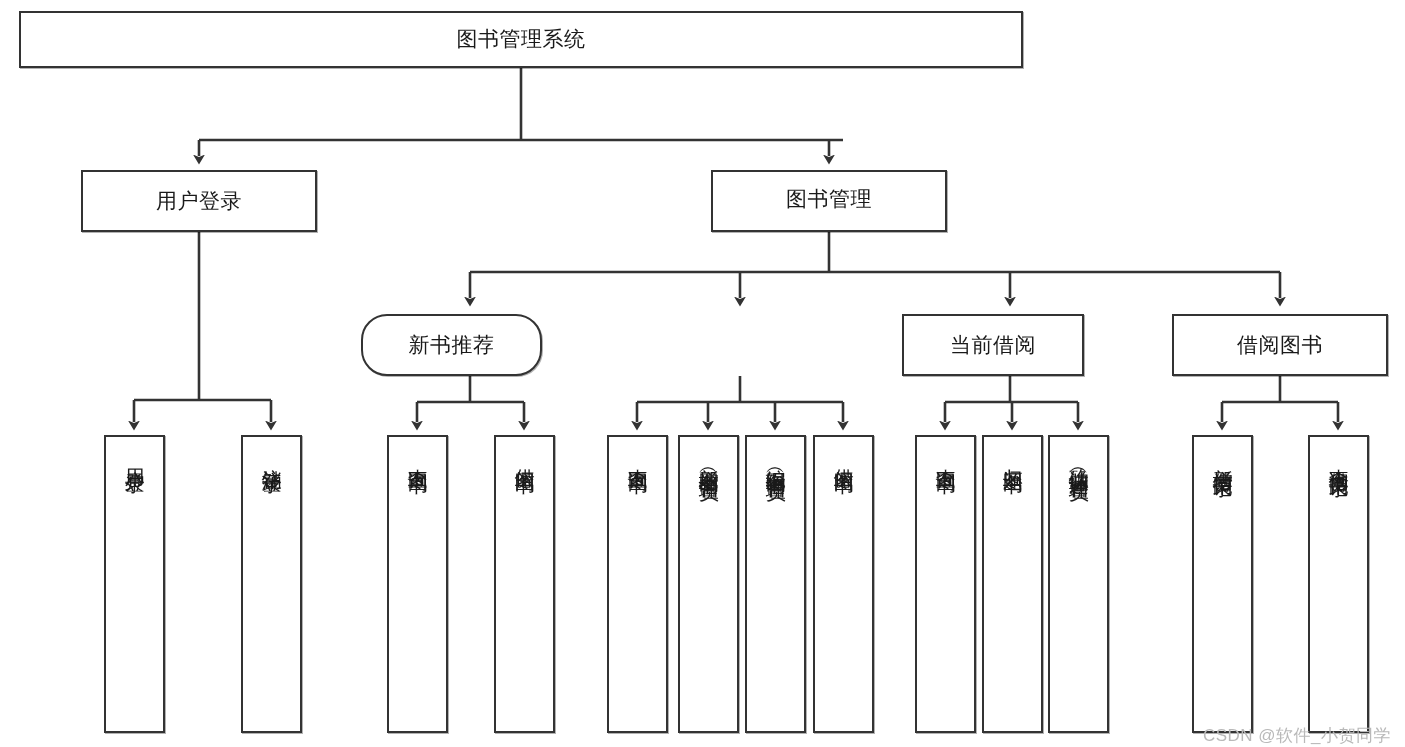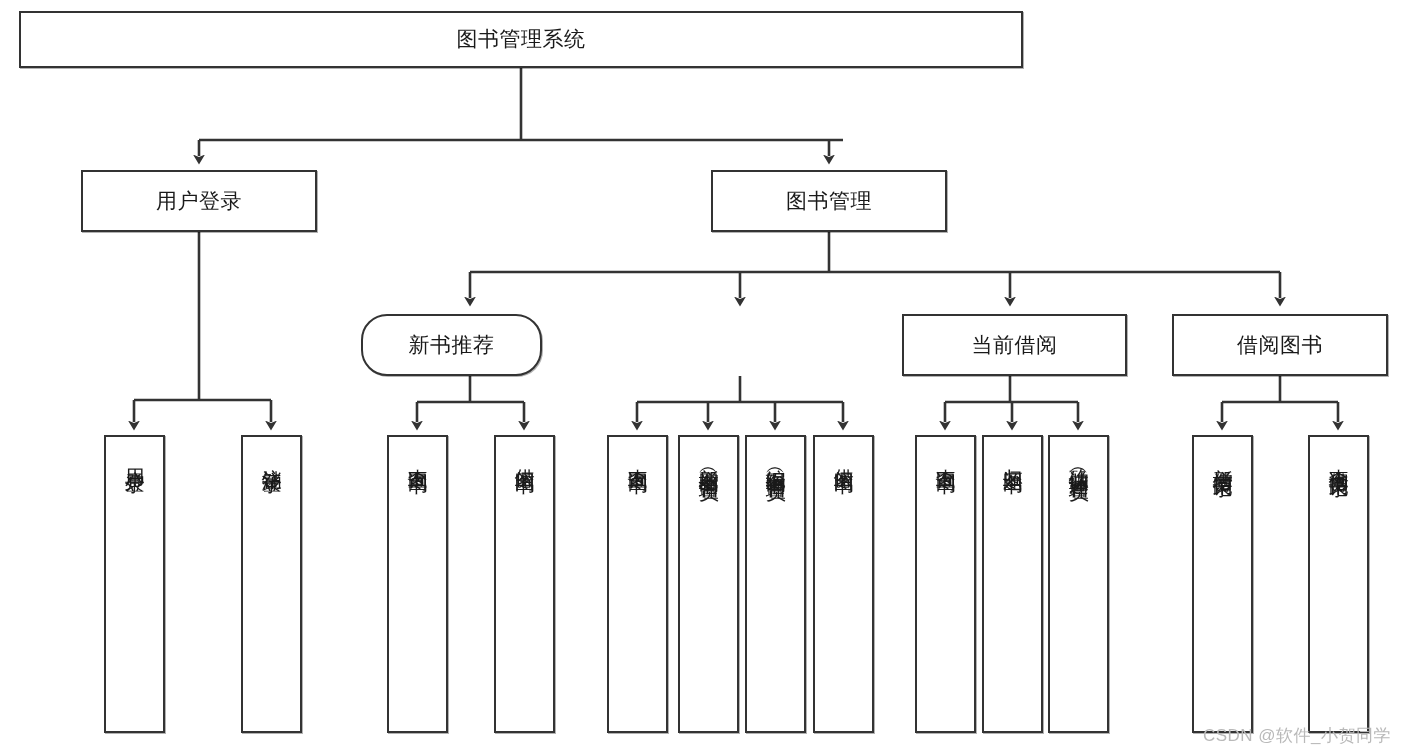--- a/index.html
+++ b/index.html
@@ -122,30 +122,30 @@
   </svg>
 
   <div class="node-box" style="left:19px; top:11px; width:1004px; height:57px;">
     <span class="node-label">图书管理系统</span>
   </div>
 
   <div class="node-box" style="left:81px; top:170px; width:236px; height:62px;">
     <span class="node-label">用户登录</span>
   </div>
 
-  <div class="node-box" style="left:711px; top:170px; width:236px; height:62px;">
+  <div class="node-box" style="left:711px; top:170px; width:236px; height:62px;font-family:Liberation Mono, monospace;">
     <span class="node-label">图书管理</span>
   </div>
 
   <div class="node-box" style="left:361px; top:314px; width:181px; height:62px;border-radius:26px;">
     <span class="node-label">新书推荐</span>
   </div>
 
 
-  <div class="node-box" style="left:902px; top:314px; width:225px; height:62px;">
+  <div class="node-box" style="left:902px; top:314px; width:182px; height:62px;">
     <span class="node-label">当前借阅</span>
   </div>
 
   <div class="node-box" style="left:1172px; top:314px; width:216px; height:62px;">
     <span class="node-label">借阅图书</span>
   </div>
 
   <div class="node-box leaf" style="left:104px; top:435px; width:61px; height:298px;">
     <span class="node-label">用户登录</span>
   </div>

